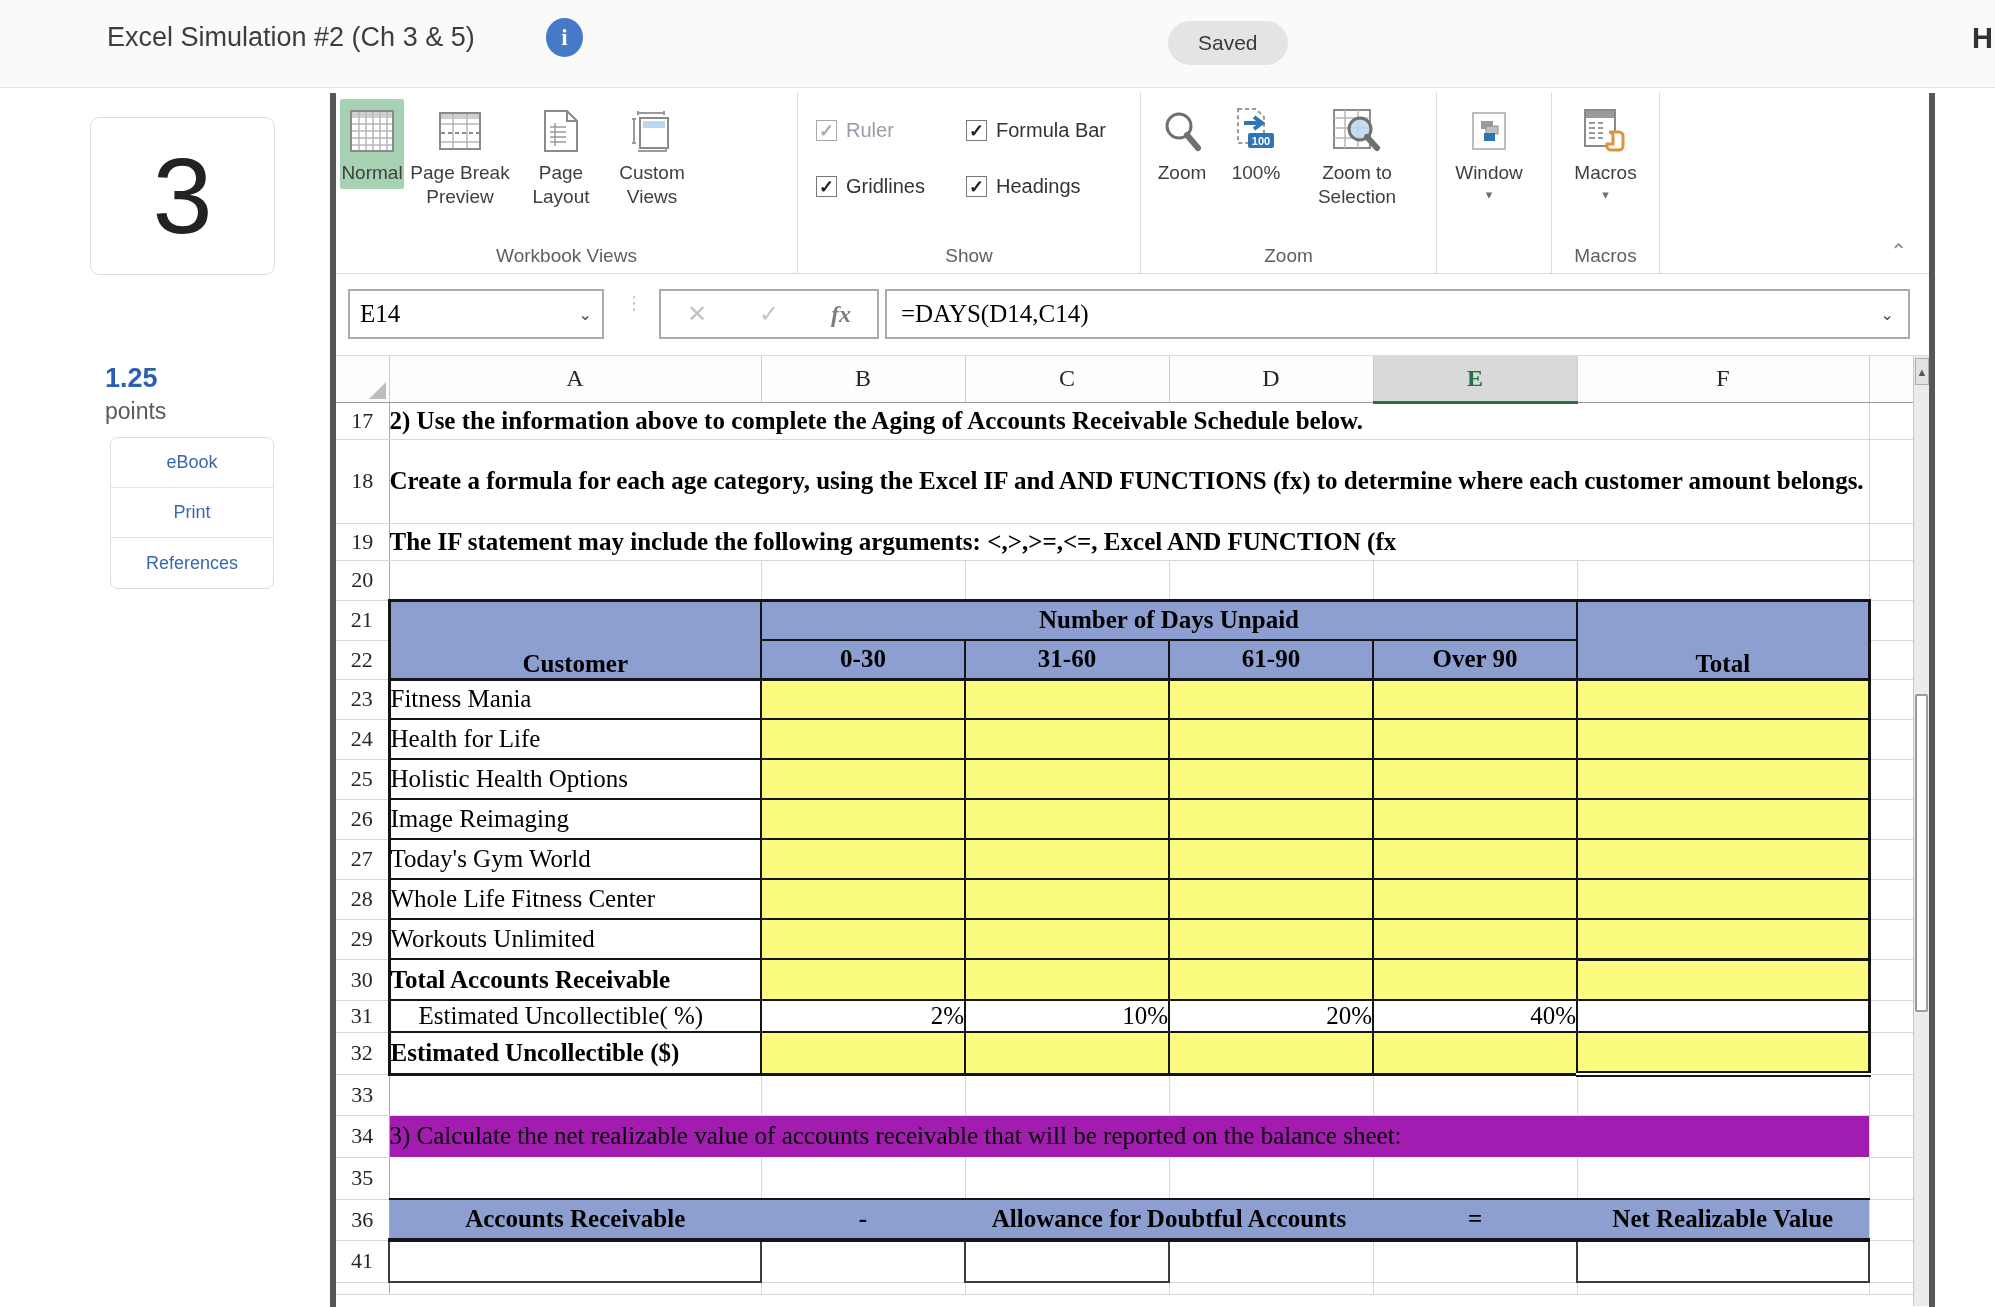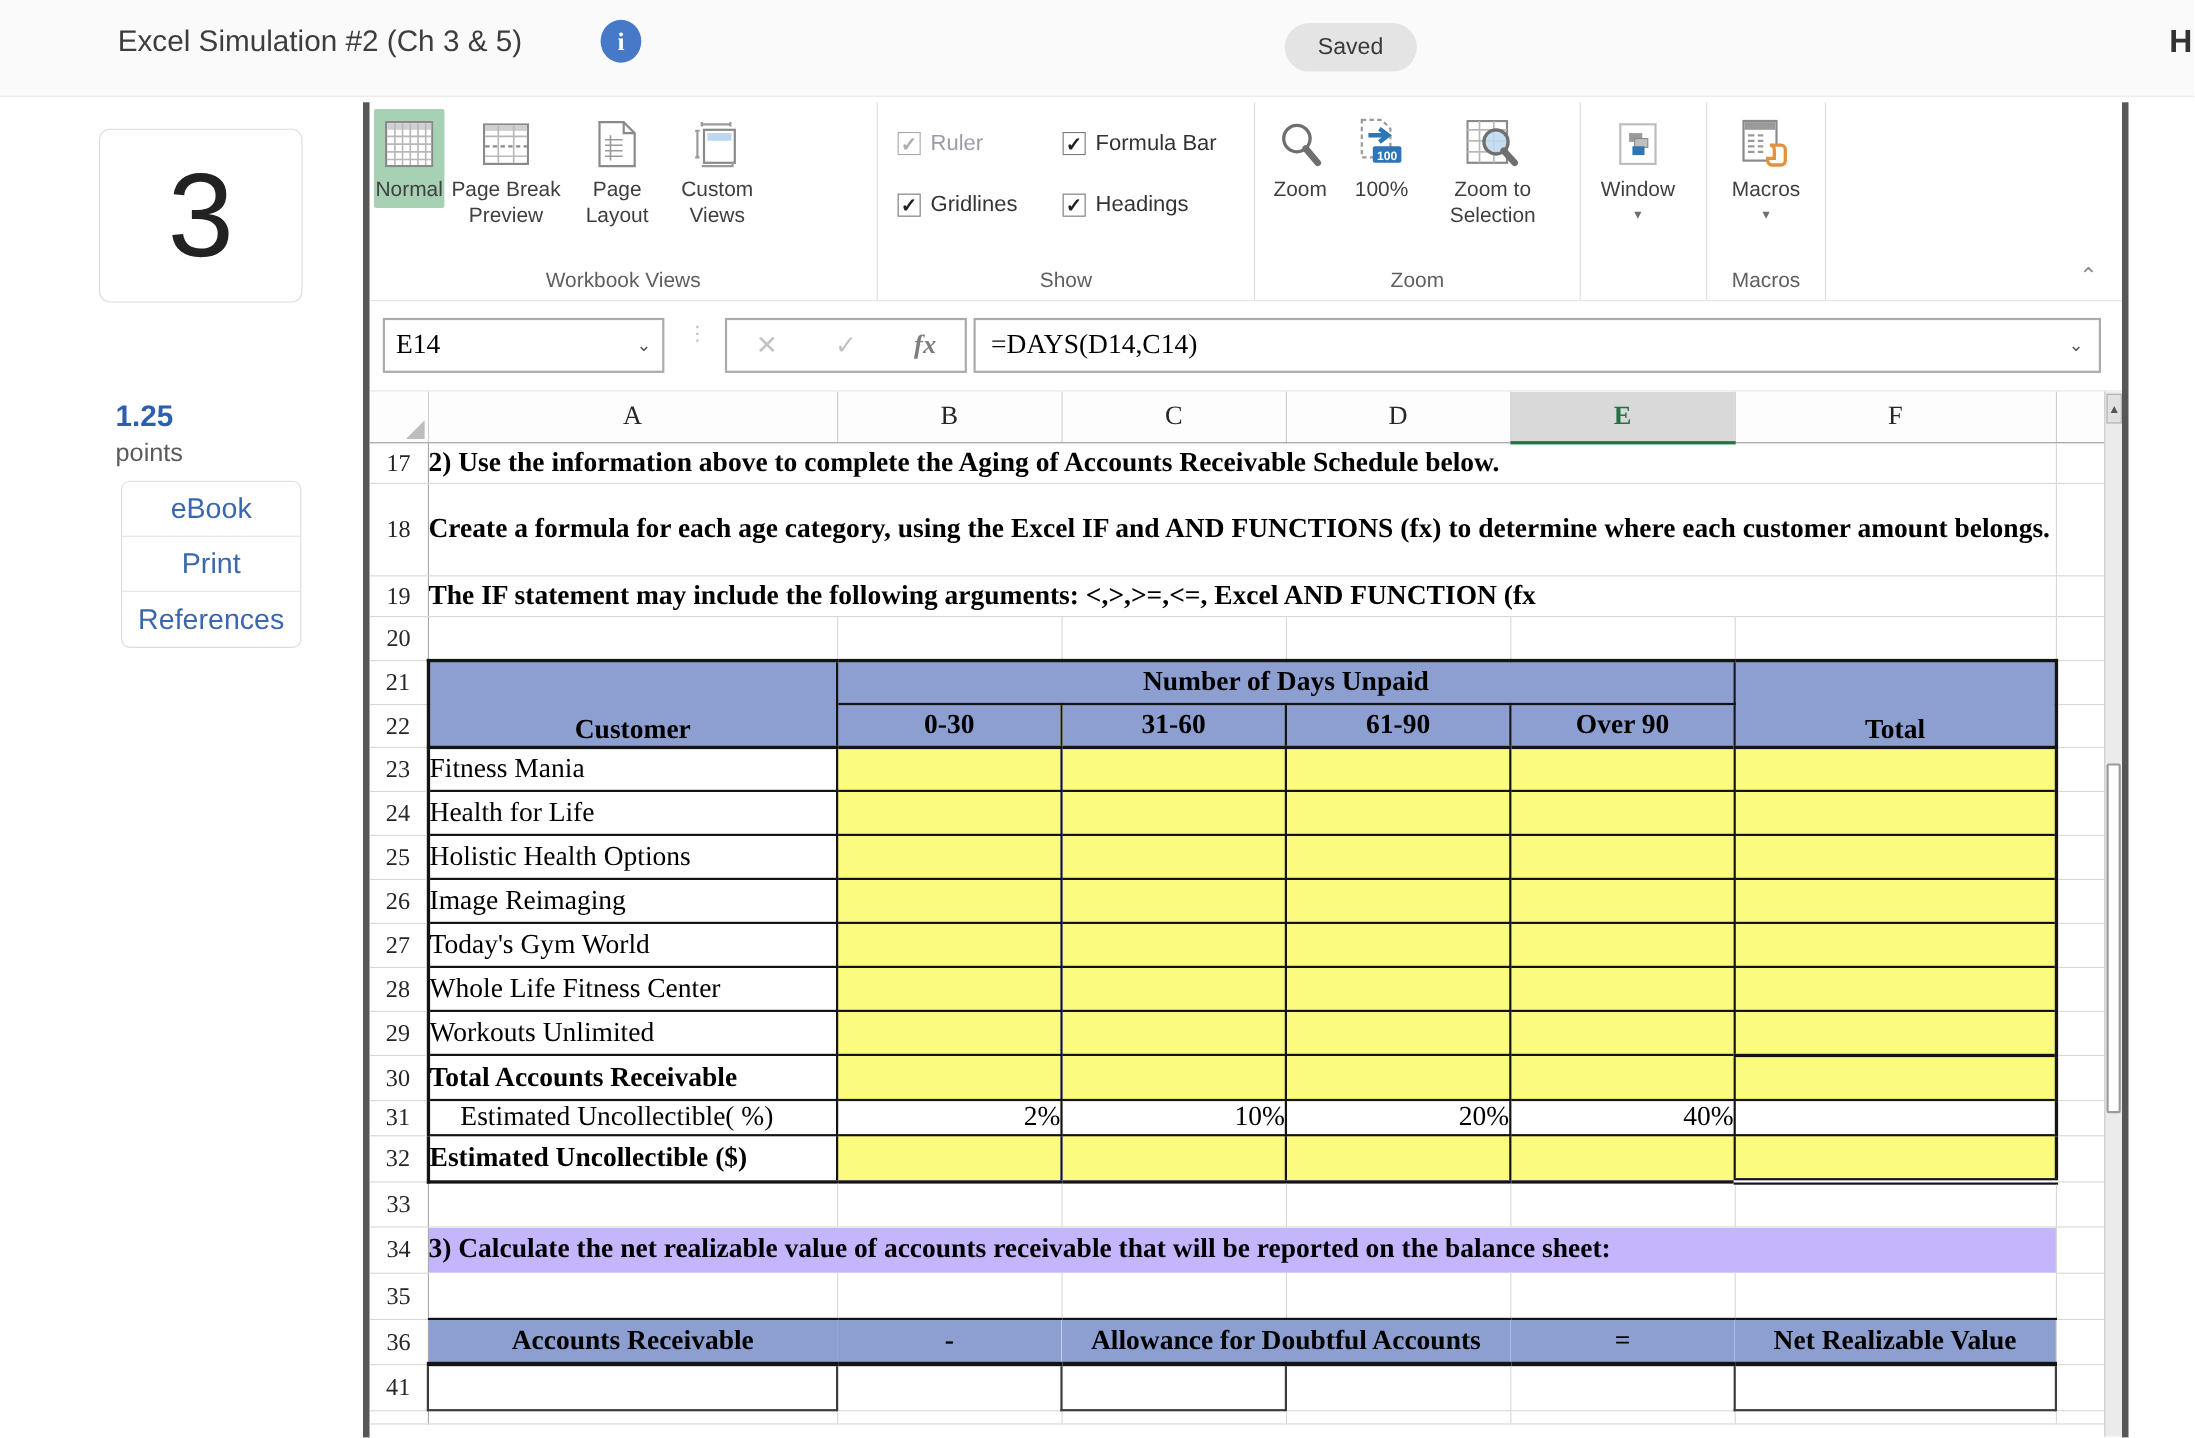--- a/index.html
+++ b/index.html
@@ -23,21 +23,21 @@
   
   .qcard { position:absolute; left:90px; top:117px; width:185px; height:158px;
            border:1px solid #dcdcdc; border-radius:10px; background:#fff;
            display:flex; align-items:center; justify-content:center; }
   .qnum { font-size:108px; color:#222; font-weight:400; line-height:1; }
   .points-value { position:absolute; left:105px; top:363px; font-size:27px; font-weight:600; color:#2d5fb0; }
   .points-label { position:absolute; left:105px; top:398px; font-size:23px; color:#5a5a5a; }
   .links-box { position:absolute; left:110px; top:437px; width:164px;
                border:1px solid #dcdcdc; border-radius:8px; background:#fff; overflow:hidden; }
   .link-row { height:50px; display:flex; align-items:center; justify-content:center;
-              font-size:26px; color:#3a67ad; border-bottom:1px solid #e3e3e3; cursor:pointer; }
+              font-size:18px; color:#3a67ad; border-bottom:1px solid #e3e3e3; cursor:pointer; }
   .link-row:last-child { border-bottom:none; }
 
   
   .excel { position:absolute; left:330px; top:93px; width:1605px; height:1214px;
            border-left:6px solid #575757; border-right:6px solid #575757;
            background:#fff; overflow:hidden; }
 
   
   .ribbon { position:relative; height:181px; border-bottom:1px solid #dcdcdc; display:flex; background:#fff; }
   .rgroup { position:relative; height:100%; border-right:1px solid #dcdcdc; flex:0 0 auto; }
@@ -105,21 +105,21 @@
   .wname { background:#fff; border:2px solid #141414; padding-left:8px; }
   .wval  { background:#fff; border:2px solid #141414; text-align:right; padding-right:8px; }
   .bL3 { border-left:3px solid #141414 !important; }
   .bR3 { border-right:3px solid #141414 !important; }
   .bT3 { border-top:3px solid #141414 !important; }
   .bB3 { border-bottom:3px solid #141414 !important; }
   .bBdbl { border-bottom:6px double #141414 !important; }
   .bold { font-weight:700; }
   .vbot { vertical-align:bottom !important; padding-bottom:5px; }
 
-  .green { background:#c4b5fd; font-weight:700; padding:0 8px; white-space:nowrap;
+  .green { background:#a21caf; font-weight:400; padding:0 8px; white-space:nowrap;
            border-right:1px solid #d8d8d8; }
   .brow  { background:#8c9fd0; font-weight:700; text-align:center;
            border-top:2px solid #141414; border-bottom:4px solid #141414; }
   .brow.edge-r { border-right:1px solid #d8d8d8; }
   .inputbox { background:#fff; border:2px solid #3c3c3c; }
   .nowrapc { white-space:nowrap; }
 
   
   .vscroll { position:absolute; top:0; right:0; width:16px; height:950px;
              background:#ebebeb; border-left:1px solid #c9c9c9; }

